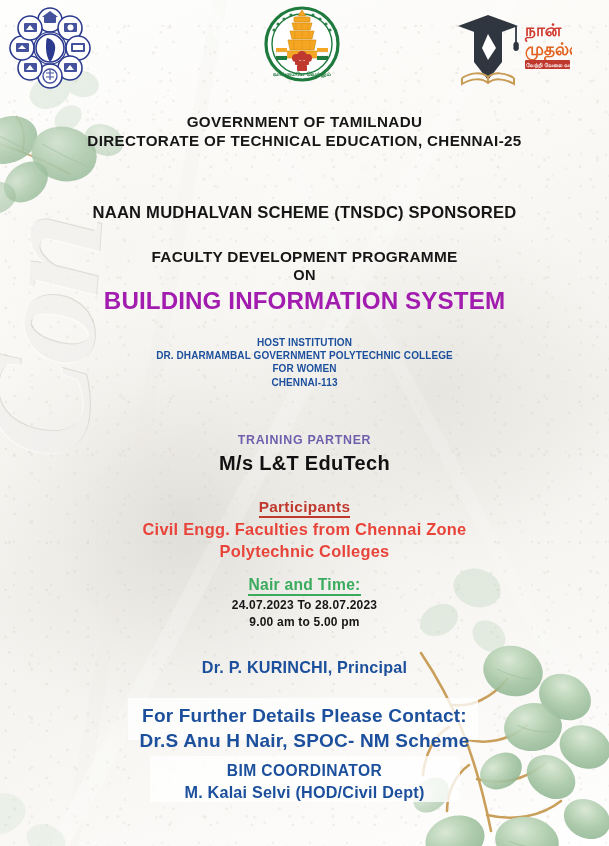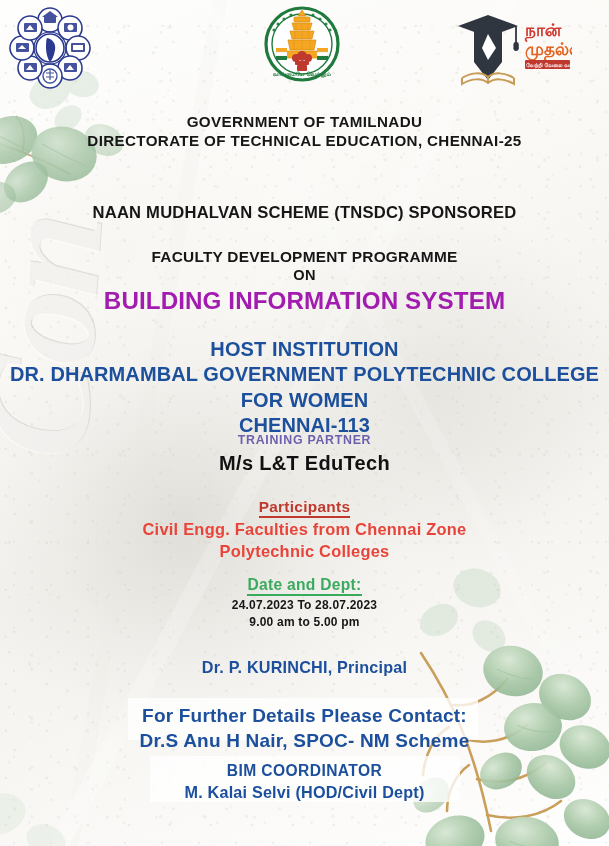--- a/index.html
+++ b/index.html
@@ -117,21 +117,21 @@
   }
   .fdp .on { font-size: 14.6px; }
   .title-red {
     position: absolute; top: 287px; left: 0; right: 0;
     font-size: 24.2px; font-weight: 700; color: #a21caf;
     letter-spacing: .1px;
   }
 
   .host {
     position: absolute; top: 337px; left: 0; right: 12px;
-    font-size: 20px; font-weight: 700; color: #1c4f9c;
+    font-size: 10px; font-weight: 700; color: #1c4f9c;
     letter-spacing: .1px;
   }
   .host .ln { margin-bottom: 1px; }
 
   .partner-label {
     position: absolute; top: 433px; left: 0; right: 0;
     font-size: 12.4px; font-weight: 700; color: #6f5fad;
     letter-spacing: .7px;
   }
   .partner-name {
@@ -439,21 +439,21 @@
 
     <div class="part-label blk">
       <span>Participants</span>
     </div>
     <div class="part-body blk">
       <span class="ln">Civil Engg. Faculties from Chennai Zone</span>
       <span class="ln">Polytechnic Colleges</span>
     </div>
 
     <div class="dt-label blk">
-      <span>Date and Dept:</span>
+      <span>Nair and Time:</span>
     </div>
     <div class="dt-body blk">
       <span class="ln">24.07.2023 To 28.07.2023</span>
       <span class="ln">9.00 am to 5.00 pm</span>
     </div>
 
     <div class="principal blk">Dr. P. KURINCHI, Principal</div>
 
     <div class="contact blk">
       <span class="ln">For Further Details Please Contact:</span>

